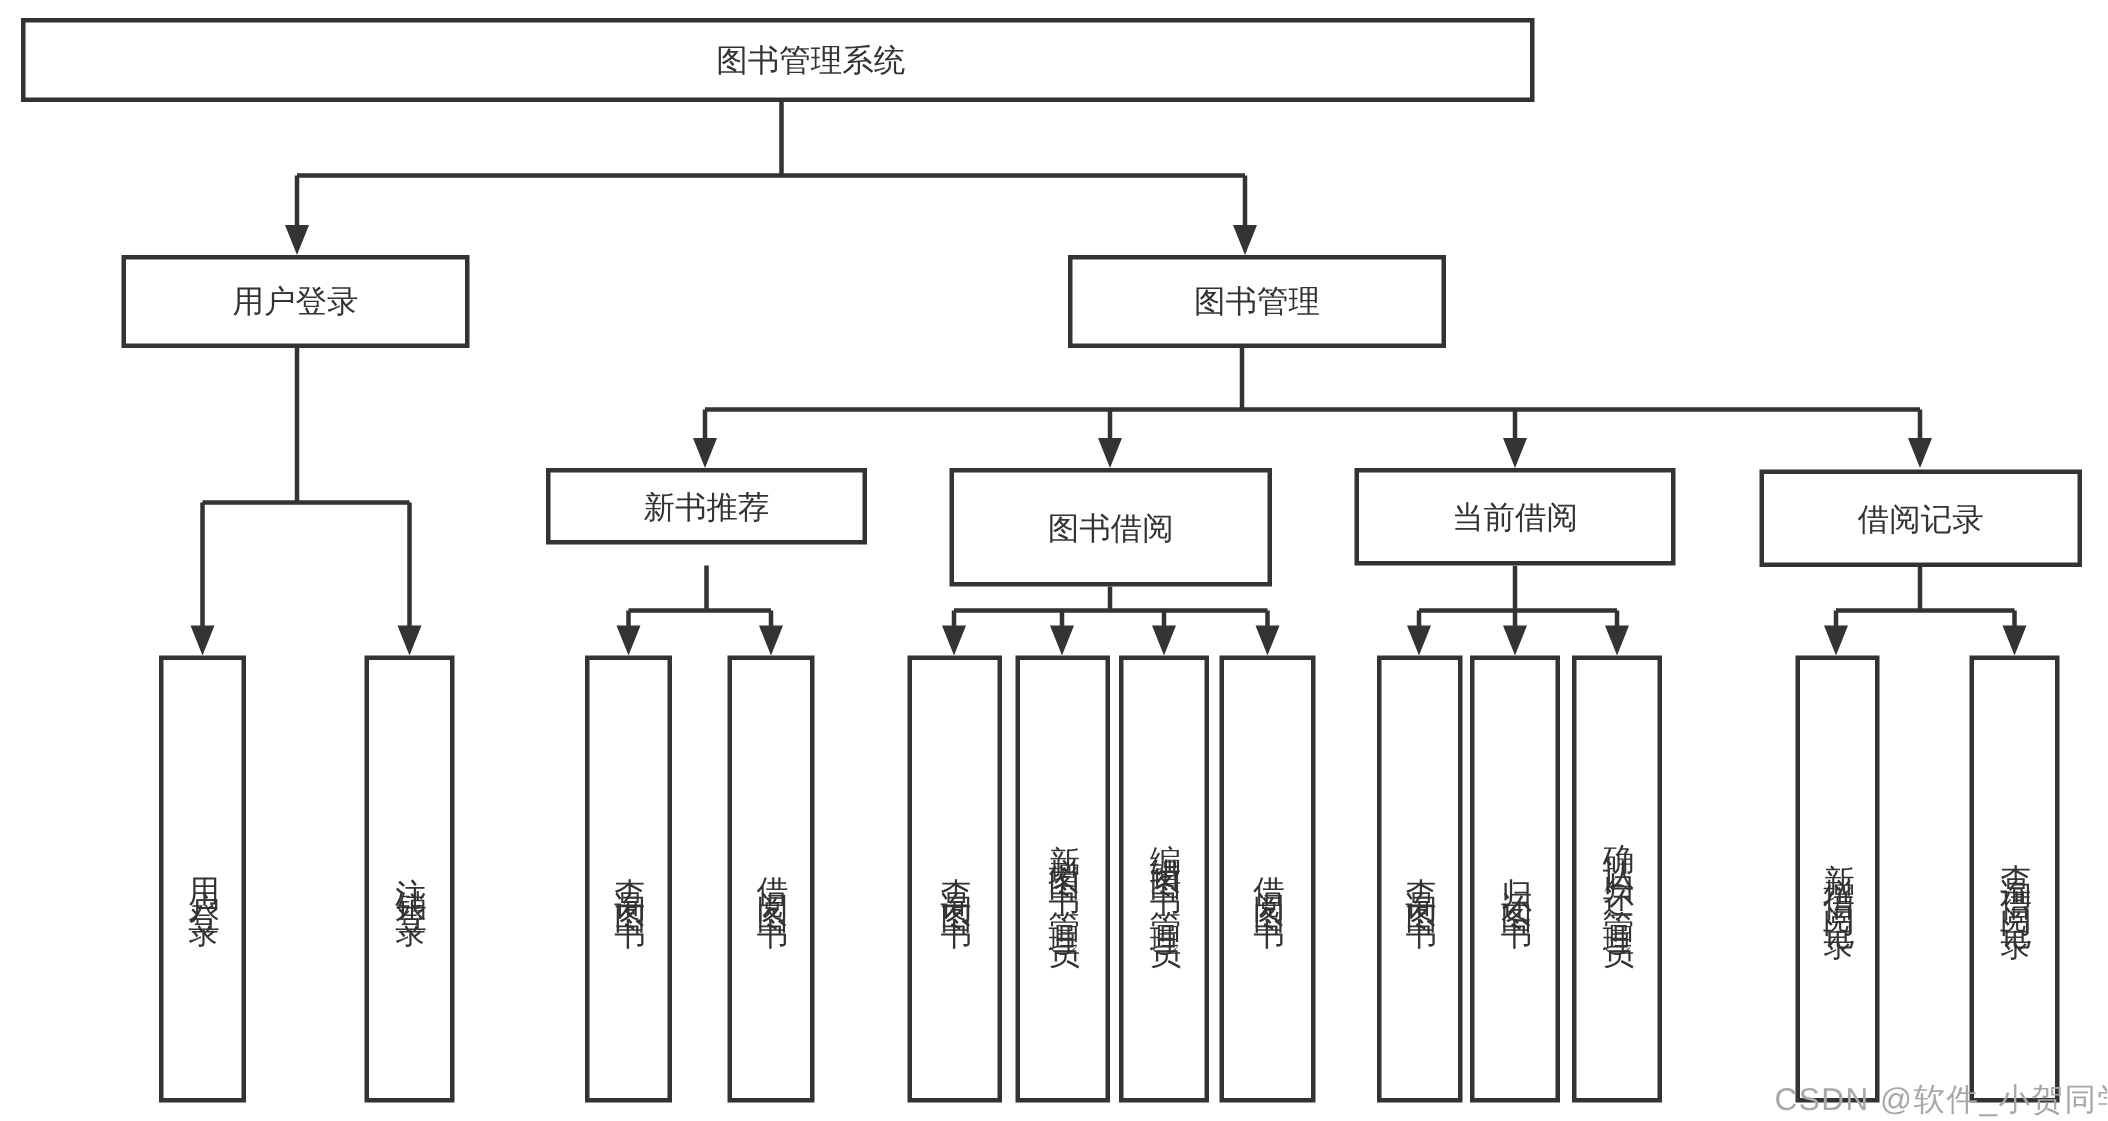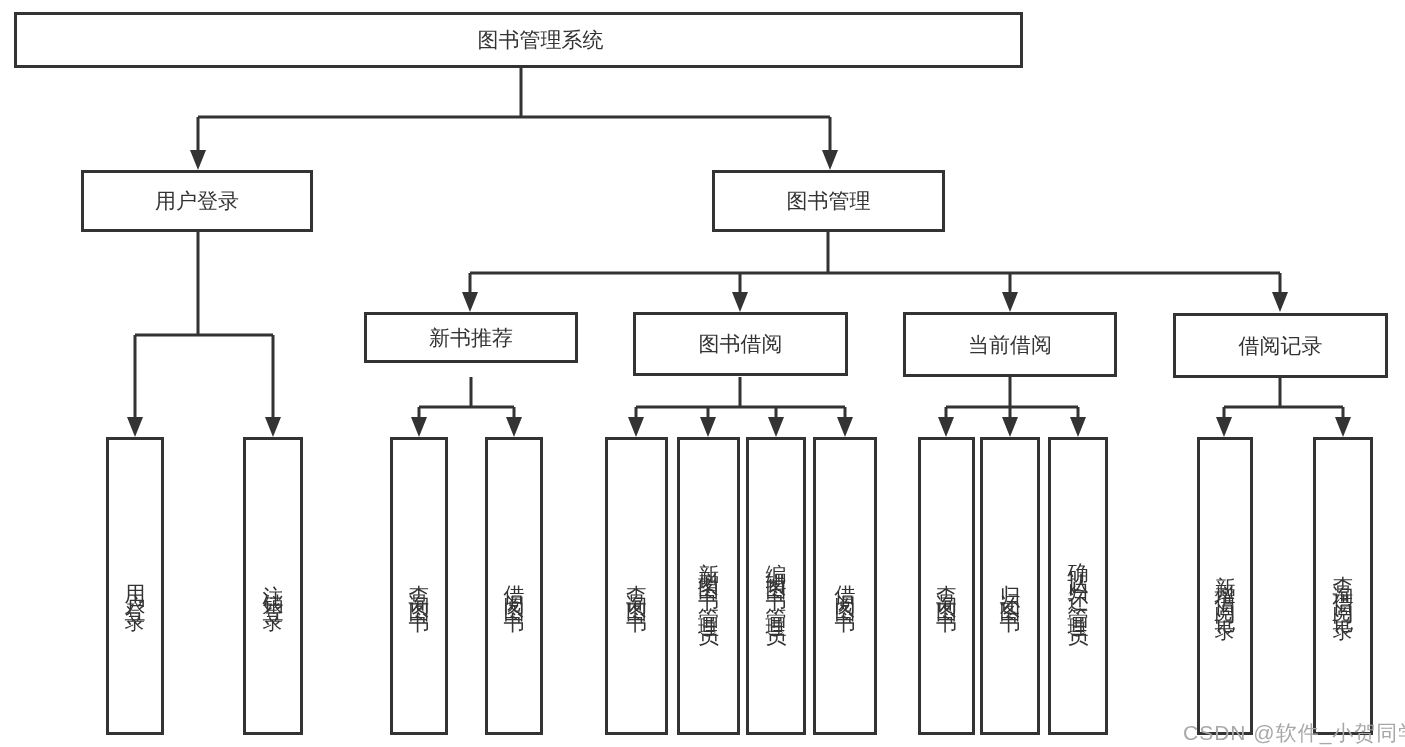--- a/index.html
+++ b/index.html
@@ -31,23 +31,23 @@
   .leaf{
     writing-mode:vertical-rl;
     text-orientation:mixed;
     letter-spacing:9px;
     white-space:normal;
     font-size:21px;
   }
   
   .n-root          {left:14px;  top:12px;  width:1009px; height:56px;padding-left:44px;}
   .n-user-login    {left:81px;  top:170px; width:232px;  height:62px;}
-  .n-book-mgmt     {left:712px; top:170px; width:233px;  height:62px;}
+  .n-book-mgmt     {left:712px; top:170px; width:252px;  height:62px;}
   .n-new-book      {left:364px; top:312px; width:214px;  height:51px;}
-  .n-book-borrow   {left:633px; top:312px; width:215px;  height:64px;}
+  .n-book-borrow   {left:633px; top:312px; width:215px;  height:79px;}
   .n-current-borrow{left:903px; top:312px; width:214px;  height:65px;}
   .n-borrow-record {left:1173px;top:313px; width:215px;  height:65px;}
   
   .lf{top:437px;height:298px;}
   .lf-a{left:106px; width:58px;}
   .lf-b{left:243px; width:60px;}
   .lf-c{left:390px; width:58px;}
   .lf-d{left:485px; width:58px;}
   .lf-e{left:605px; width:63px;}
   .lf-f{left:677px; width:63px;}

